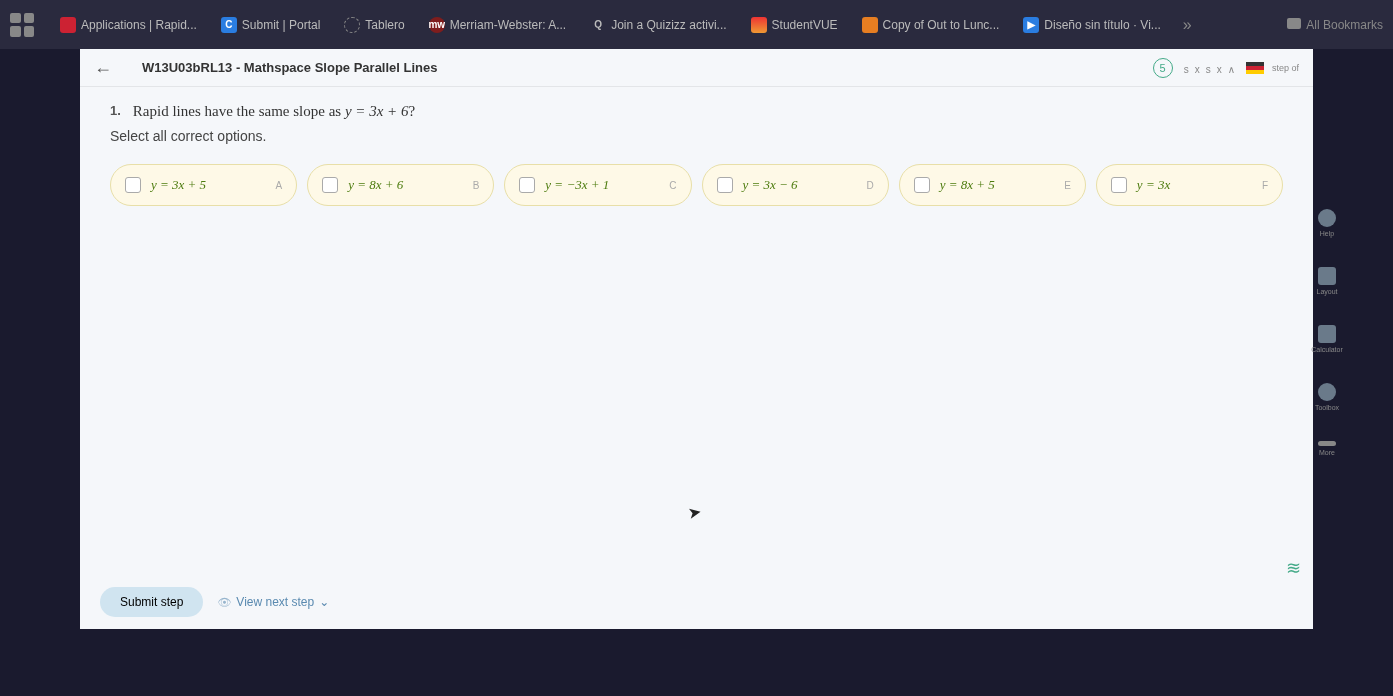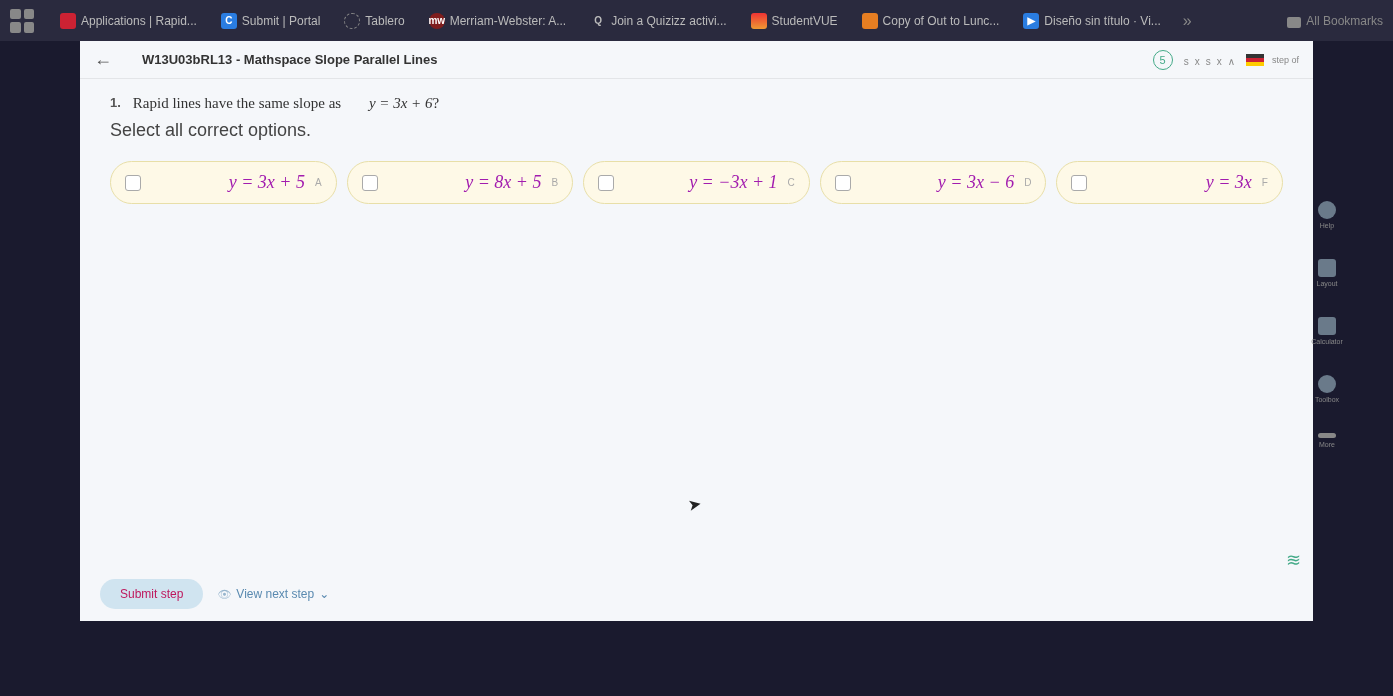--- a/index.html
+++ b/index.html
@@ -6,21 +6,21 @@
     body {
       background: #1a1a2e;
       font-family: -apple-system, BlinkMacSystemFont, 'Segoe UI', Arial, sans-serif;
       width: 1393px;
       height: 696px;
       overflow: hidden;
       position: relative;
     }
     .browser-top {
       background: #2a2a3e;
-      height: 41px;
+      height: 49px;
       display: flex;
       align-items: center;
       padding: 0 10px;
       gap: 8px;
     }
     .apps-icon {
       width: 24px;
       height: 24px;
       display: grid;
       grid-template-columns: 1fr 1fr;
@@ -55,21 +55,21 @@
     .icon-red { background: #c23; }
     .icon-blue { background: #2a7de1; }
     .icon-dashed { border: 1.5px dashed #888; border-radius: 50%; }
     .icon-teal { background: #7f1d1d; border-radius: 50%; }
     .icon-orange { background: #e67e22; }
     .all-bookmarks {
       margin-left: auto;
       color: #888;
       font-size: 12px;
       display: flex;
-      align-items: flex-end;
+      align-items: flex-start;
       gap: 5px;
     }
     .folder-icon {
       width: 14px;
       height: 11px;
       background: #888;
       border-radius: 2px;
       position: relative;
     }
     .main-content {
@@ -137,24 +137,23 @@
     .question-text {
       font-size: 15px;
       color: #333;
       font-weight: 500;
       margin-bottom: 8px;
       font-family: Georgia, serif;
     }
     .question-text .math {
       font-style: italic;
       font-family: Georgia, serif;
-      margin-left: 24px;
     }
     .instruction {
-      font-size: 18px;
+      font-size: 14px;
       color: #444;
       margin-bottom: 20px;
     }
     .options-row {
       display: flex;
       gap: 10px;
       margin-top: 18px;
     }
     .option-pill {
       flex: 1;
@@ -171,23 +170,23 @@
     .option-checkbox {
       width: 16px;
       height: 16px;
       border: 1.5px solid #aaa;
       border-radius: 3px;
       background: white;
       flex-shrink: 0;
     }
     .option-label {
       flex: 1;
-      text-align: right;
-      font-size: 18px;
-      color: #a21caf;
+      text-align: left;
+      font-size: 13px;
+      color: #4d7c0f;
       font-family: Georgia, serif;
       font-style: italic;
     }
     .option-letter {
       font-size: 10px;
       color: #aaa;
       margin-left: auto;
     }
     .right-tools {
       position: absolute;
@@ -222,21 +221,21 @@
       left: 0;
       right: 0;
       padding: 12px 20px;
       display: flex;
       align-items: center;
       gap: 14px;
       background: #f5f7fa;
     }
     .submit-btn {
       background: #d0e4f0;
-      color: #be185d;
+      color: #000000;
       border: none;
       border-radius: 20px;
       padding: 8px 20px;
       font-size: 12px;
       cursor: pointer;
     }
     .view-next {
       color: #5a8ab0;
       font-size: 12px;
       cursor: pointer;
@@ -333,32 +332,37 @@
     <div class="instruction">Select all correct options.</div>
 
     <div class="options-row">
       <div class="option-pill">
         <div class="option-checkbox"></div>
         <span class="option-label">y = 3x + 5</span>
         <span class="option-letter">A</span>
       </div>
       <div class="option-pill">
         <div class="option-checkbox"></div>
-        <span class="option-label">y = 8x + 5</span>
+        <span class="option-label">y = 8x + 6</span>
         <span class="option-letter">B</span>
       </div>
       <div class="option-pill">
         <div class="option-checkbox"></div>
         <span class="option-label">y = −3x + 1</span>
         <span class="option-letter">C</span>
       </div>
       <div class="option-pill">
         <div class="option-checkbox"></div>
         <span class="option-label">y = 3x − 6</span>
         <span class="option-letter">D</span>
+      </div>
+      <div class="option-pill">
+        <div class="option-checkbox"></div>
+        <span class="option-label">y = 8x + 5</span>
+        <span class="option-letter">E</span>
       </div>
       <div class="option-pill">
         <div class="option-checkbox"></div>
         <span class="option-label">y = 3x</span>
         <span class="option-letter">F</span>
       </div>
     </div>
   </div>
 
   <div class="right-tools">

